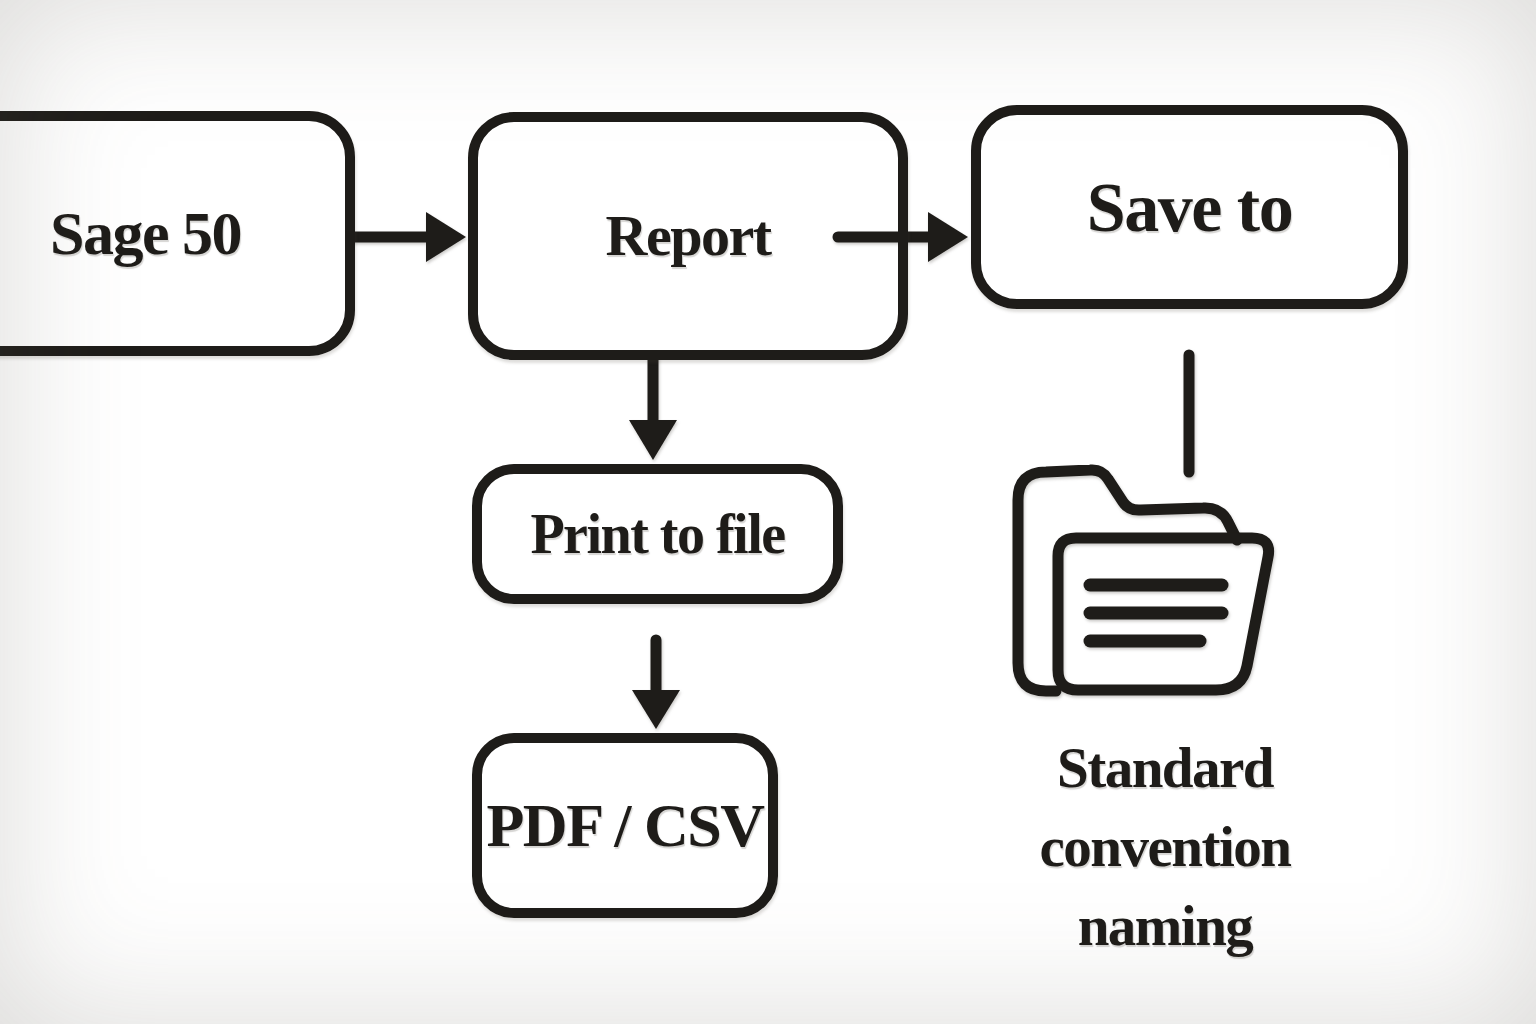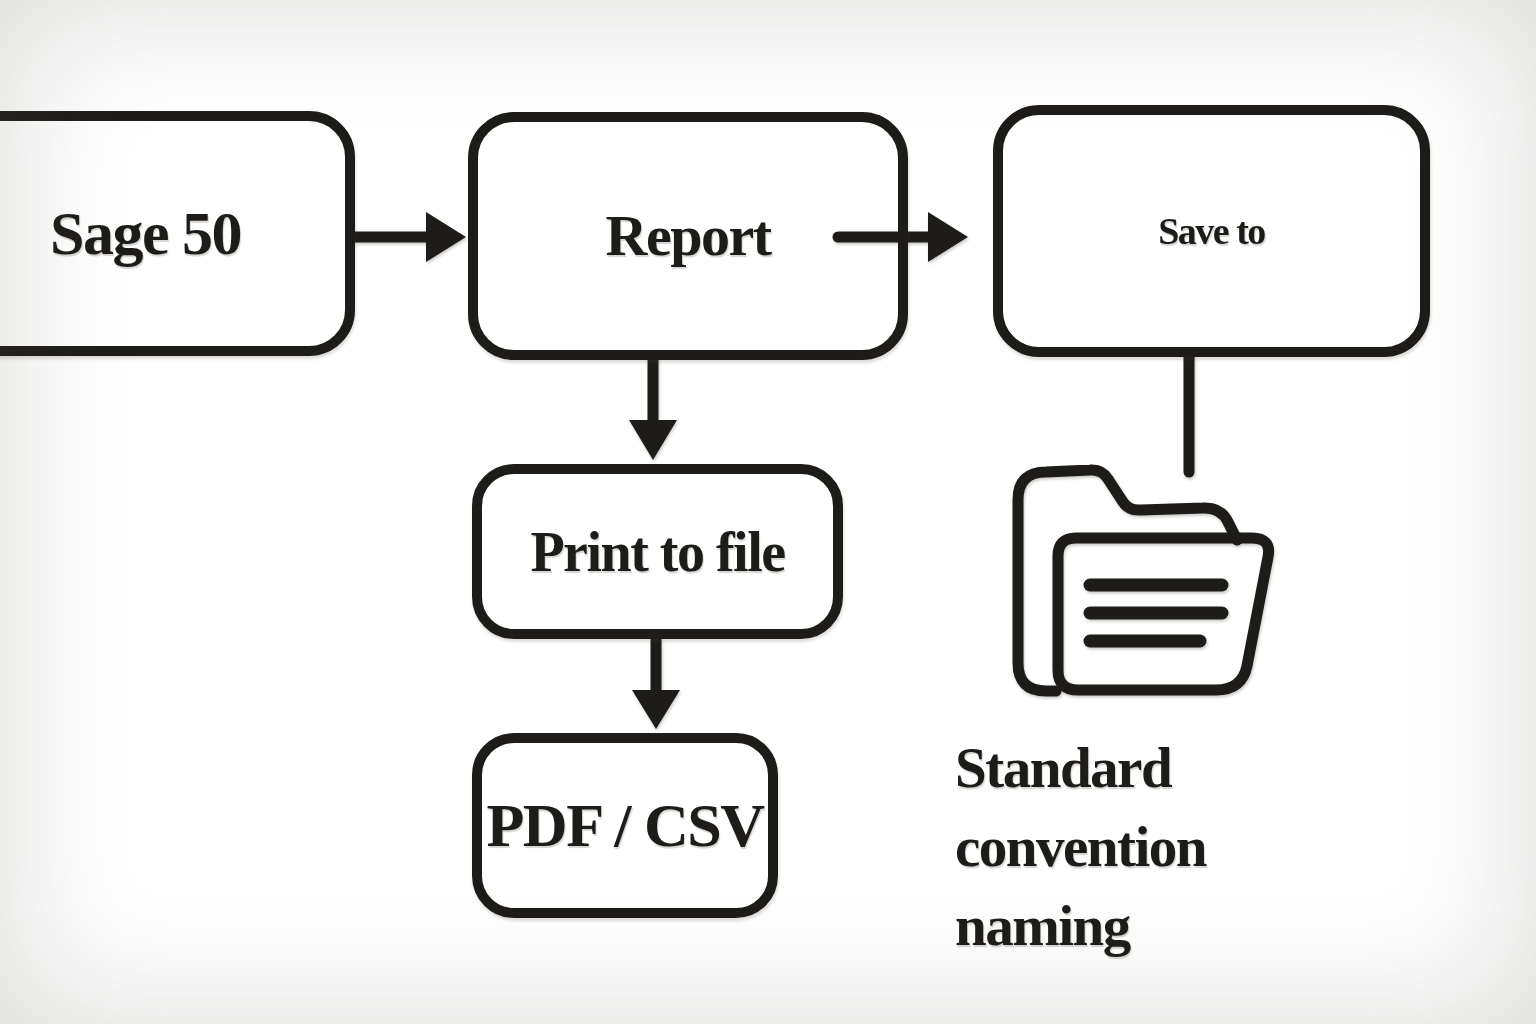--- a/index.html
+++ b/index.html
@@ -61,28 +61,28 @@
     letter-spacing: -1.5px;
     box-shadow: 1px 3px 3px rgba(70,64,56,0.18);
   }
   .node span, .caption span {
     display: block;
     text-shadow: 1px 2px 1px rgba(70,64,56,0.22);
   }
 
   .n-sage   { left: -64px; top: 111px; width: 419px; height: 245px; border-radius: 46px; font-size: 62px; }
   .n-report { left: 468px; top: 112px; width: 440px; height: 248px; border-radius: 46px; font-size: 58px; line-height: 84px; }
-  .n-save   { left: 993px; top: 105px; width: 437px; height: 252px; border-radius: 46px; font-size: 38px; line-height: 83px; }
-  .n-print  { left: 472px; top: 464px; width: 371px; height: 175px; border-radius: 42px; font-size: 56px; }
+  .n-save   { left: 971px; top: 105px; width: 437px; height: 204px; border-radius: 46px; font-size: 70px; line-height: 83px; }
+  .n-print  { left: 472px; top: 464px; width: 371px; height: 140px; border-radius: 42px; font-size: 56px; }
   .n-pdf    { left: 472px; top: 733px; width: 306px; height: 185px; border-radius: 42px; font-size: 62px; }
 
   .caption {
     position: absolute;
     left: 955px; top: 728px; width: 420px;
-    text-align: left;
+    text-align: center;
     color: var(--ink);
     font-weight: 700;
     font-size: 57px;
     line-height: 79px;
     letter-spacing: -1.5px;
   }
 </style>
 </head>
 <body>
 

